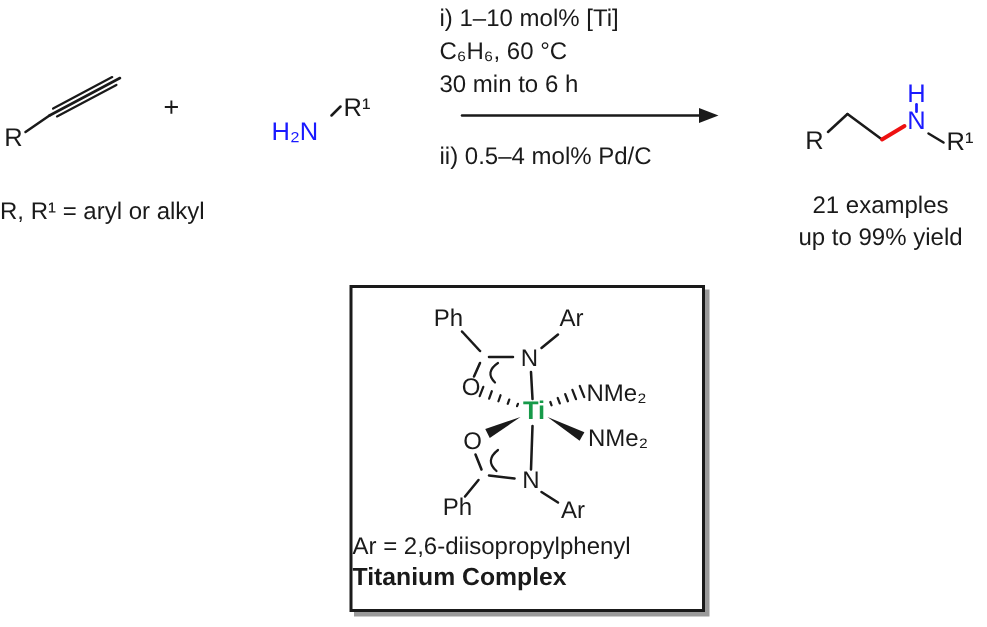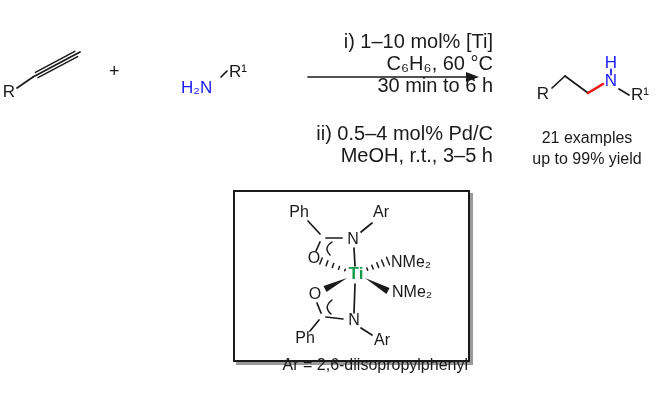--- a/index.html
+++ b/index.html
@@ -2,39 +2,39 @@
 <html><head>
 <meta charset="utf-8">
 <style>
   html,body{margin:0;padding:0;background:#ffffff;}
   *{box-sizing:border-box;}
   #canvas{
     position:relative;width:658px;height:418px;background:#ffffff;
     font-family:"Liberation Sans","DejaVu Sans",sans-serif;color:#1a1a1a;overflow:hidden;
   }
   .abs{position:absolute;}
-  .cond{width:200px;text-align:right;font-size:20px;line-height:22px;white-space:nowrap;margin-top:28px;}
+  .cond{width:200px;text-align:left;font-size:16px;line-height:22px;white-space:nowrap;}
   .note{font-size:16px;white-space:nowrap;}
   .results{width:150px;text-align:center;font-size:16px;line-height:21px;white-space:nowrap;}
   .plus{font-size:18px;}
   svg text{font-family:"Liberation Sans","DejaVu Sans",sans-serif;font-size:16px;fill:#1a1a1a;}
   svg text.big{font-size:17px;}
   svg text.blue{fill:#1a1aff;}
   svg text.ti{fill:#169a49;font-weight:bold;font-size:17px;}
   .bond{stroke:#1a1a1a;stroke-width:1.7;stroke-linecap:round;fill:none;}
   .bondthin{stroke:#1a1a1a;stroke-width:1.5;stroke-linecap:round;fill:none;}
   .redbond{stroke:#ee1111;stroke-width:2.6;stroke-linecap:round;}
   .bluebond{stroke:#1a1aff;stroke-width:1.8;stroke-linecap:round;}
   .hash{stroke:#1a1a1a;stroke-width:1.5;stroke-linecap:round;}
   .wedge{fill:#1a1a1a;stroke:none;}
   #complex-box{
-    left:233px;top:190px;width:237px;height:172px;background:#ffffff;
+    left:233px;top:190px;width:237px;height:218px;background:#ffffff;
     border:2px solid #1a1a1a;box-shadow:3px 3px 0 #9a9a9a;
   }
-  .box-line{position:absolute;left:0;width:233px;text-align:right;white-space:nowrap;}
+  .box-line{position:absolute;left:0;width:233px;text-align:left;white-space:nowrap;}
   #ar-def{top:164px;font-size:16px;}
   #complex-title{top:184px;font-size:16.5px;font-weight:bold;}
 </style>
 </head>
 <body>
 
 <div id="canvas">
 
   <svg class="abs" style="left:0;top:42px" width="100" height="62" viewBox="0 0 100 62">
     <line class="bond" x1="17" y1="46" x2="33" y2="35"></line>
@@ -58,23 +58,23 @@
     <div>30 min to 6 h</div>
   </div>
 
   <svg class="abs" style="left:303px;top:68px" width="180" height="18" viewBox="0 0 180 18">
     <line class="bond" x1="5" y1="9" x2="164" y2="9"></line>
     <polygon points="163,4 176,9 163,14" fill="#1a1a1a"></polygon>
   </svg>
 
   <div class="abs cond" style="left:293px;top:94px">
     <div>ii) 0.5–4 mol% Pd/C</div>
-    <div>MeOH, r.t., 3–5 h</div>
   </div>
 
+  <div class="abs note" style="left:0;top:133px">R, R¹ = aryl or alkyl</div>
 
   <svg class="abs" style="left:528px;top:42px" width="130" height="62" viewBox="0 0 130 62">
     <line class="bond" x1="24" y1="46" x2="37" y2="34"></line>
     <line class="bond" x1="37" y1="34" x2="60" y2="51"></line>
     <line class="redbond" x1="60" y1="51" x2="75" y2="42"></line>
     <line class="bluebond" x1="83" y1="27.5" x2="83" y2="32.5"></line>
     <line class="bond" x1="91" y1="47" x2="101" y2="53"></line>
     <text class="big" x="15" y="57" text-anchor="middle">R</text>
     <text class="big blue" x="83" y="26" text-anchor="middle">H</text>
     <text class="big blue" x="83" y="44" text-anchor="middle">N</text>
@@ -128,15 +128,16 @@
       <text x="79" y="71" text-anchor="middle">O</text>
       <text class="ti" x="121" y="87" text-anchor="middle">Ti</text>
       <text x="156" y="75">NMe₂</text>
       <text x="157" y="105">NMe₂</text>
       <text x="80" y="107" text-anchor="middle">O</text>
       <text x="119" y="133" text-anchor="middle">N</text>
       <text x="70" y="151" text-anchor="middle">Ph</text>
       <text x="147" y="153" text-anchor="middle">Ar</text>
     </svg>
     <div id="ar-def" class="box-line">Ar = 2,6-diisopropylphenyl</div>
+    <div id="complex-title" class="box-line">Titanium Complex</div>
   </div>
 
 </div>
 
 </body></html>

